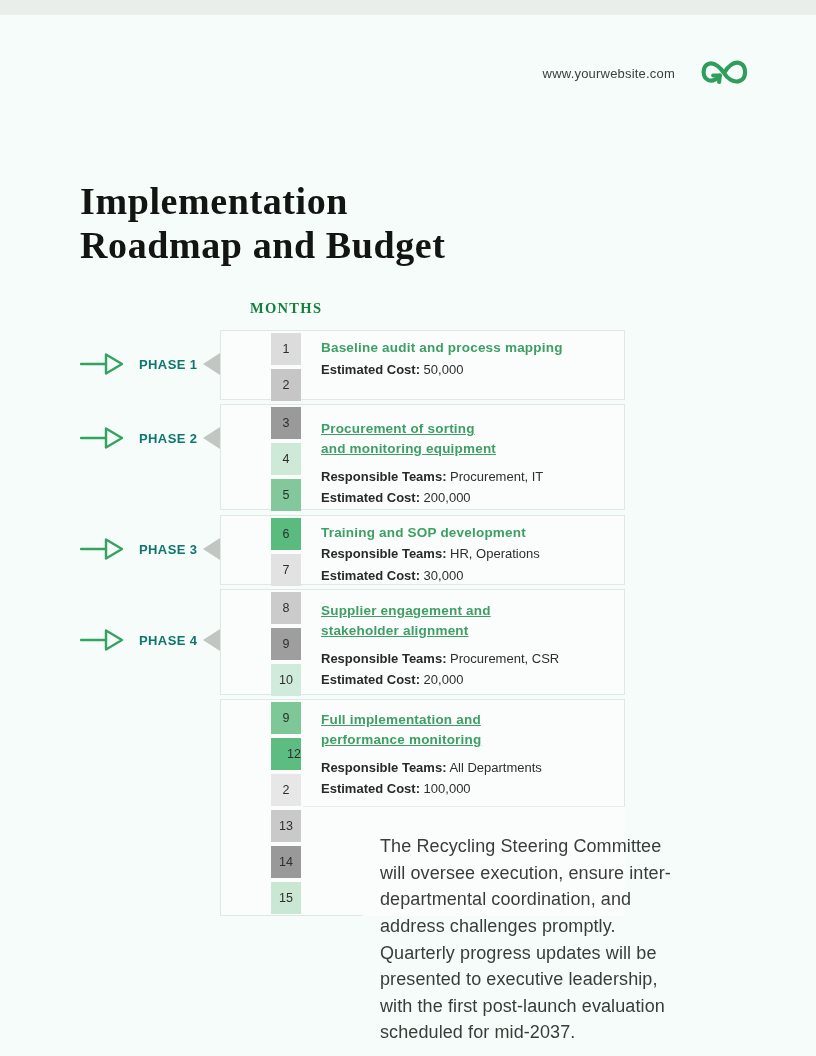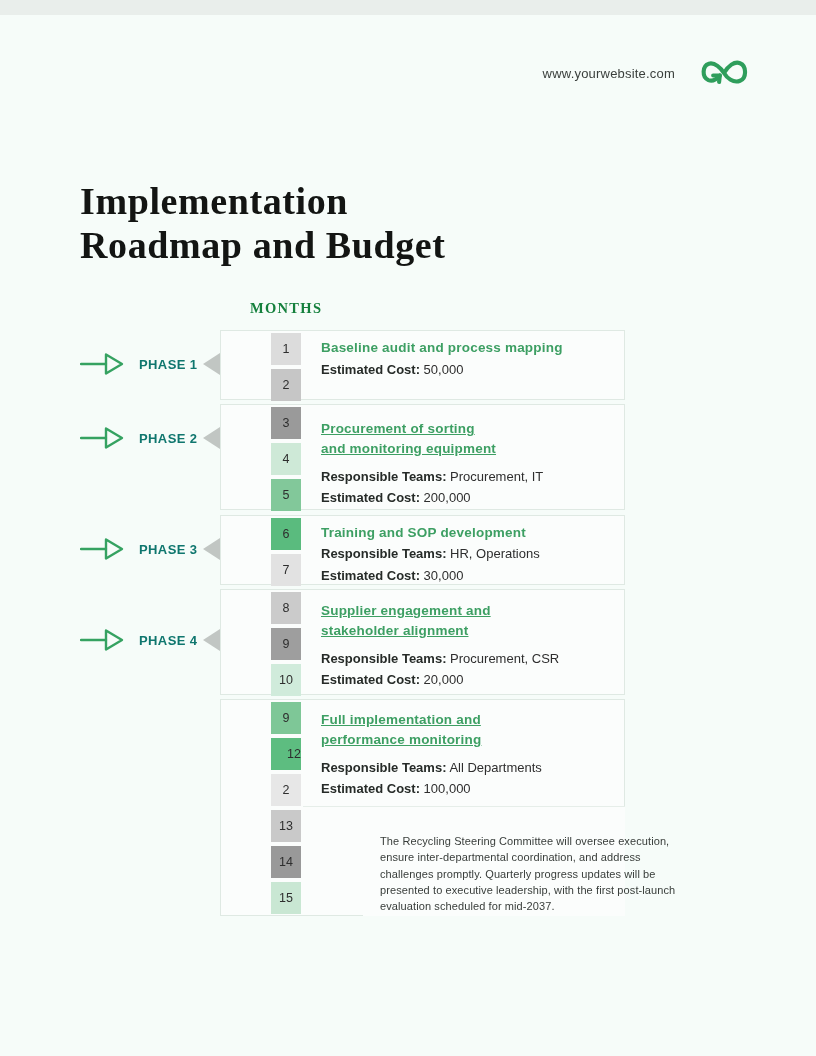--- a/index.html
+++ b/index.html
@@ -65,21 +65,21 @@
   .ph-title div { letter-spacing:.2px; }
   .two-line .ph-title { margin-bottom:7px;text-decoration:underline; }
   .one-line .ph-title { margin-bottom:1px; }
   .meta b { font-weight:700; color:#262b28; }
   .meta { white-space:nowrap; }
   .cost-line { margin-top:2px; }
 
   
   .note {
     position:absolute; left:380px; top:818px; width:304px;
-    font-size:11px; line-height:1.48; color:#383d3a; letter-spacing:.1px;
+    font-size:18px; line-height:1.48; color:#383d3a; letter-spacing:.1px;
   }
 </style>
 </head>
 <body>
 
 <div class="page">
 
   <div class="site">www.yourwebsite.com</div>
   <div class="logo">
     <svg width="58" height="42" viewBox="0 0 56 40" fill="none" stroke="#2f9e5c" stroke-width="4" stroke-linecap="round" stroke-linejoin="round">

